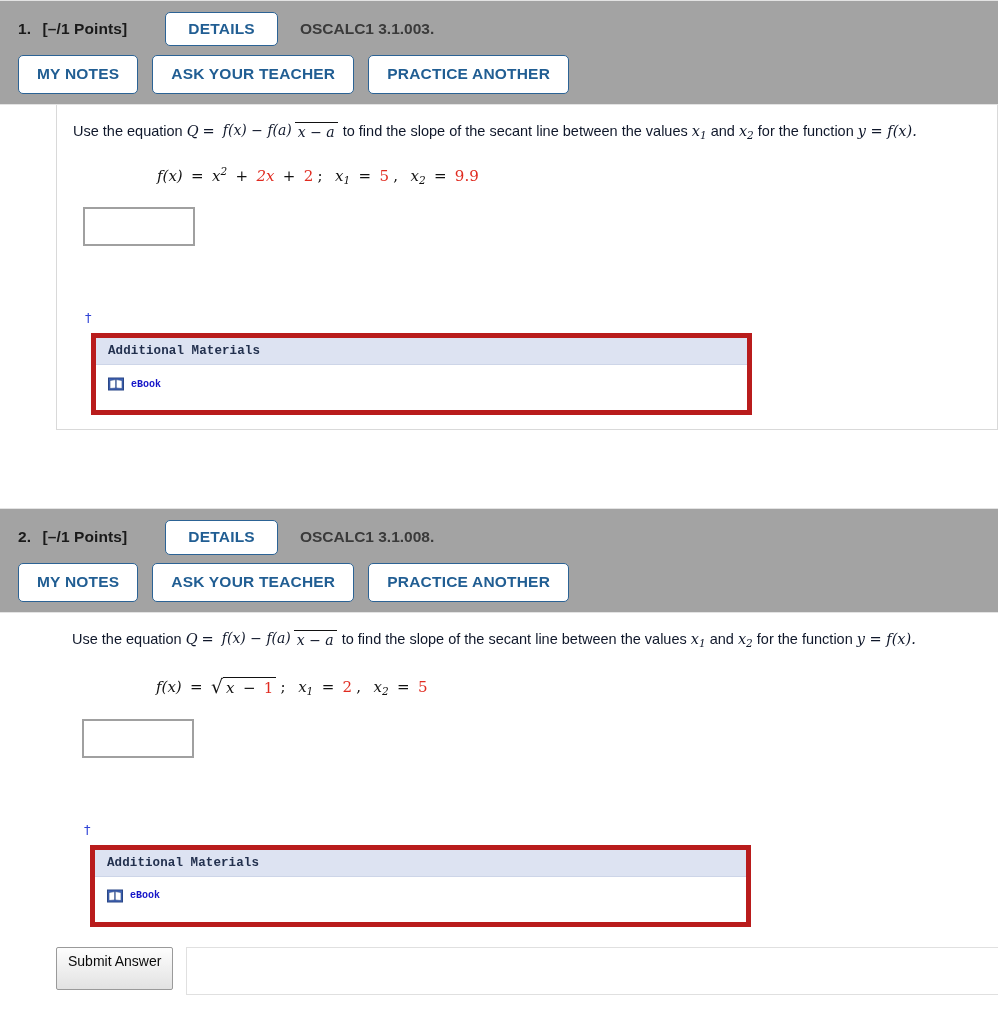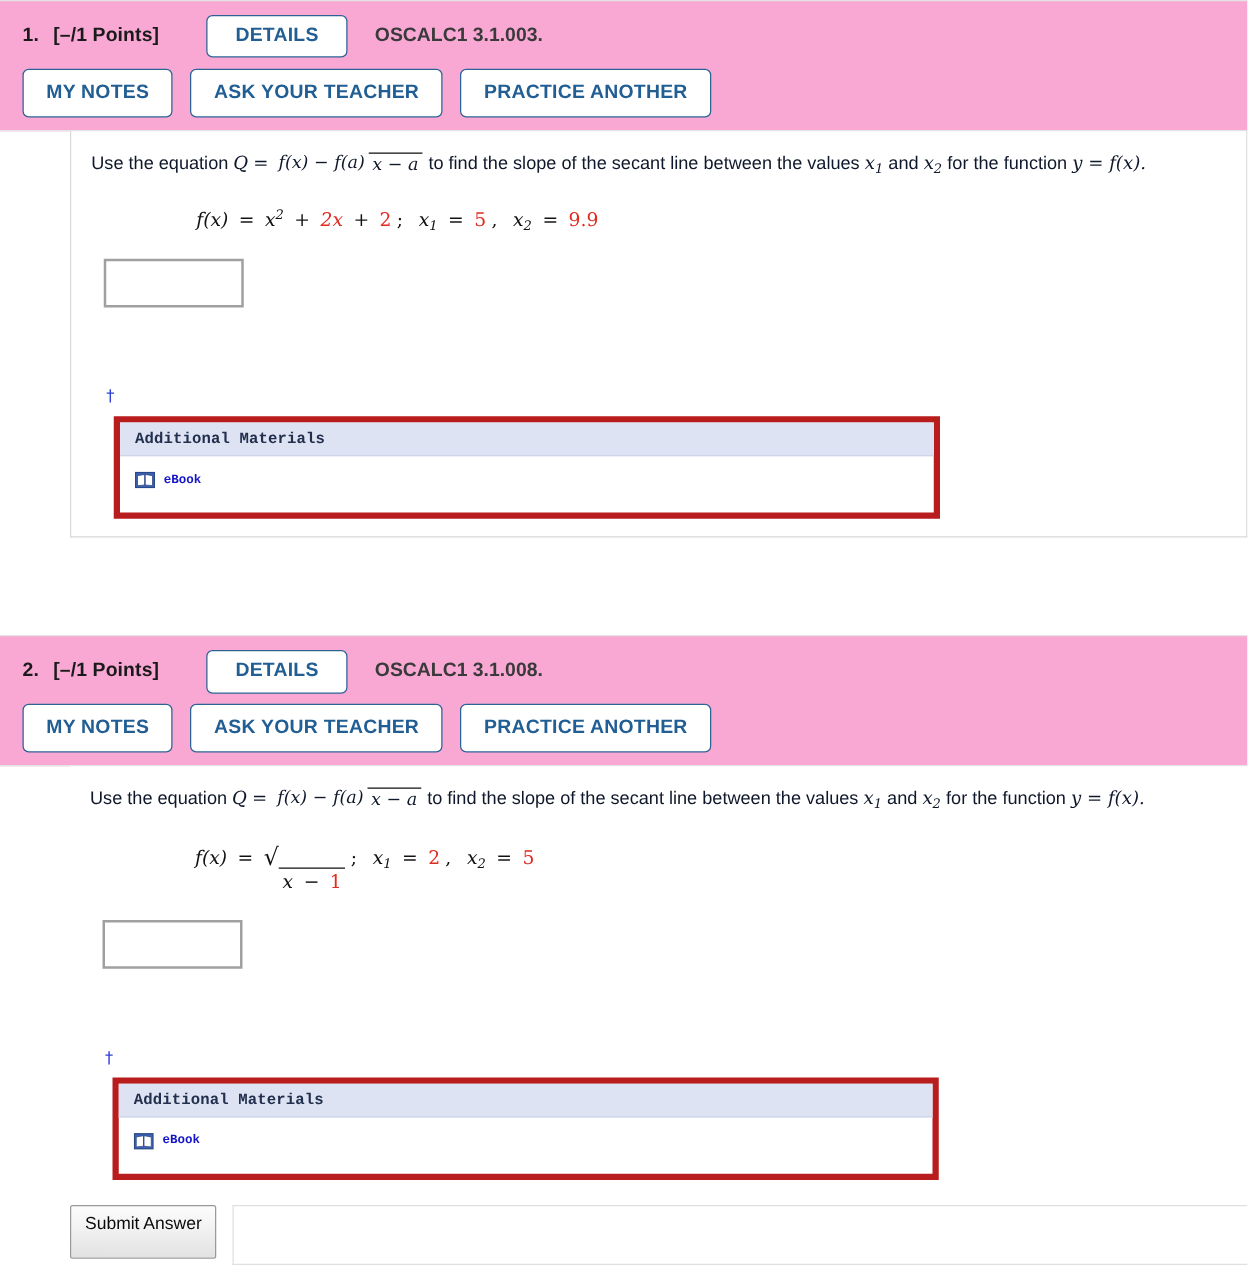--- a/index.html
+++ b/index.html
@@ -7,21 +7,21 @@
     margin: 0; padding: 0;
     background: #ffffff;
     font-family: "Liberation Sans", sans-serif;
   }
   body { width: 998px; height: 1024px; overflow: hidden; position: relative; }
 
   
   .problem { width: 998px; }
 
   .qhead {
-    background: #f9a8d4;
+    background: #a3a3a3;
     border-top: 1px solid #e3e3e3;
     border-bottom: 1px solid #e3e3e3;
     padding: 6px 0 10px 0;
   }
   .qhead-row1 {
     display: flex; align-items: center;
     height: 44px;
     padding-left: 18px;
   }
   .qnum {
@@ -106,21 +106,21 @@
 
   .sqrt { display: inline-flex; align-items: stretch; }
   .sqrt .radical {
     font-family: "DejaVu Sans", sans-serif;
     font-size: 19px; font-style: normal;
     line-height: 1; position: relative; top: 1px;
   }
   .sqrt .radicand {
     border-top: 1.3px solid #111;
     padding: 1px 3px 0 3px;
-    margin-top: 18px;
+    margin-top: 1px;
   }
 
   .answerbox {
     width: 112px; height: 39px;
     border: 2px solid #a0a0a0;
     background: #ffffff;
     margin: 22px 0 0 10px;
     display: block;
     font-family: "Liberation Sans", sans-serif;
     font-size: 14px;

